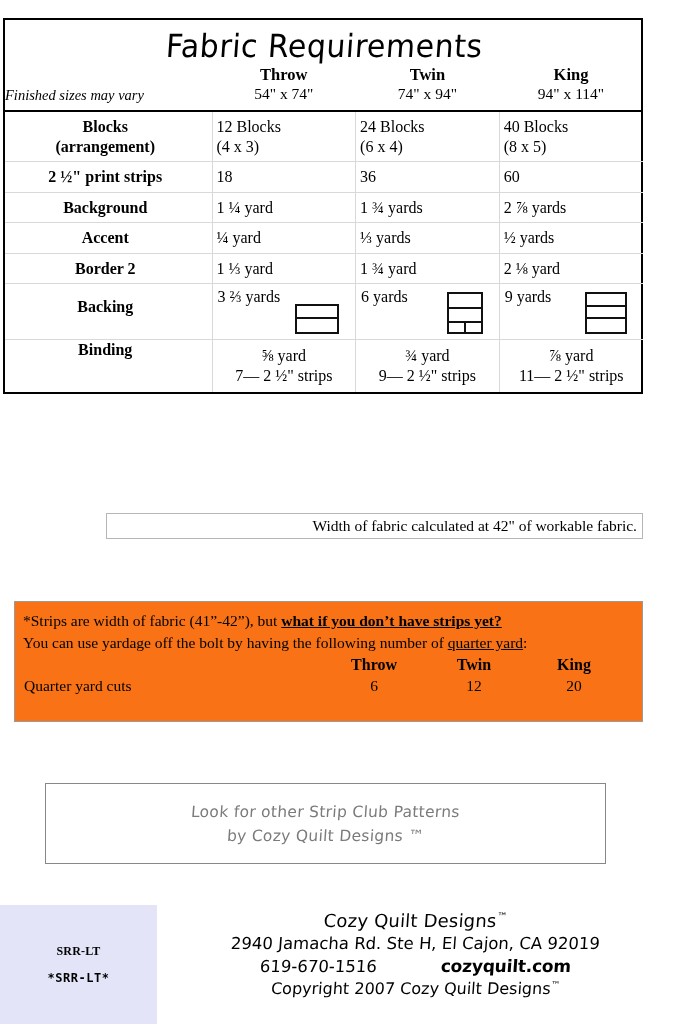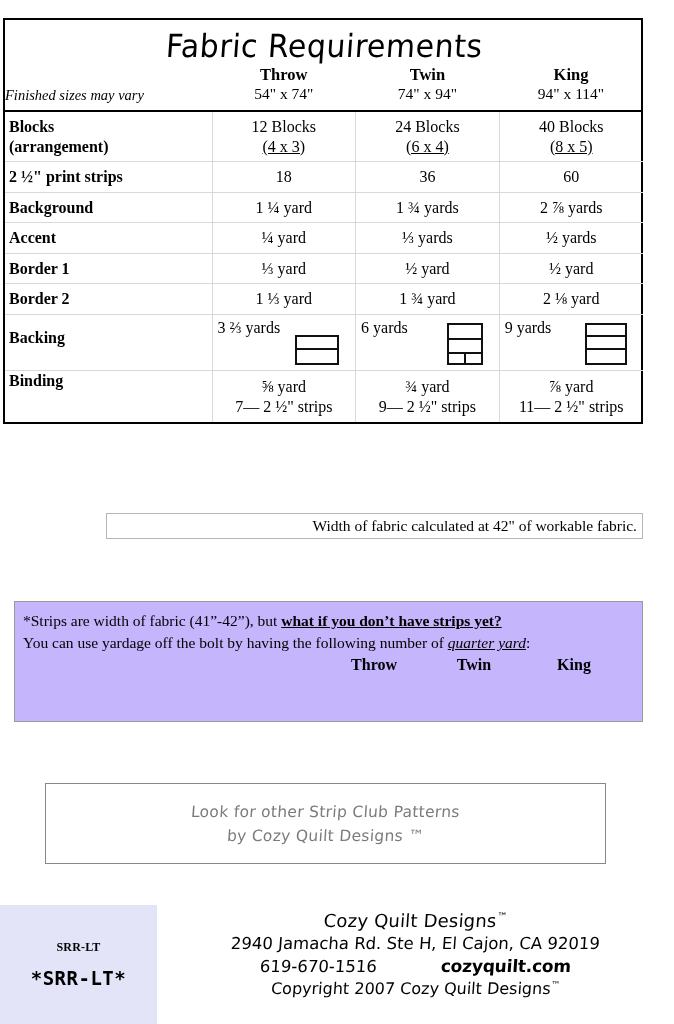--- a/index.html
+++ b/index.html
@@ -58,38 +58,38 @@
     vertical-align: bottom;
     border: none;
     line-height: 1.22;
   }
   .hdr-size .sz-name { font-weight: bold; font-size: 16.5px; display:block; }
   .hdr-size .sz-dim { display:block; }
 
   tr.head-sep > td { border-bottom: 2px solid #000; }
 
   td.rlabel {
-    text-align: left;
+    text-align: center;
     font-weight: bold;
     font-size: 16px;
     padding: 5px 10px 5px 4px;
     border-top: 1px solid #d9d9d9;
     line-height: 1.2;
     vertical-align: middle;
   }
   td.rval {
-    text-align: center;
+    text-align: left;
     font-size: 16px;
     padding: 5px 4px;
     border-top: 1px solid #d9d9d9;
     border-left: 1px solid #d9d9d9;
     line-height: 1.22;
     vertical-align: middle;
   }
-  td.rval .sub { display:block;text-decoration:underline; }
+  td.rval .sub { display:block; }
 
   
   tr.backing td.rlabel { vertical-align: top; padding-top: 13px; }
   td.backing-cell {
     border-top: 1px solid #d9d9d9;
     border-left: 1px solid #d9d9d9;
     padding: 4px 6px 6px 5px;
     height: 56px;
     vertical-align: top;
     position: relative;
@@ -141,30 +141,30 @@
     padding-right: 5px;
     font-size: 15.5px;
   }
 
   
   .strips-box {
     position: absolute;
     left: 14px; top: 601px;
     width: 629px; height: 121px;
     border: 1px solid #9a9a9a;
-    background: #c4b5fd;
+    background: #f97316;
     padding: 8px 18px 0 8px;
   }
   .strips-line {
     font-size: 15.5px;
     line-height: 1.42;
     white-space: nowrap;
   }
   .strips-line b { font-weight: bold; text-decoration: underline; }
-  .strips-line u { text-decoration: underline; font-style: italic; }
+  .strips-line u { text-decoration: underline; }
   .qy-table {
     width: 100%;
     border-collapse: collapse;
     table-layout: fixed;
     margin-top: 2px;
   }
   .qy-table col.c0 { width: 50%; }
   .qy-table col.cx { width: 16.6%; }
   .qy-table th {
     font-size: 16px; font-weight: bold; text-align: center; padding: 0 0 1px 0;
@@ -199,21 +199,21 @@
     background: #e3e4f7;
     display:flex; flex-direction:column;
     align-items:center; justify-content:center;
     gap: 12px;
   }
   .sku-code {
     font-size: 12px; font-weight: bold; letter-spacing: 0.2px;
   }
   .sku-bar {
     font-family: "DejaVu Sans Mono", monospace;
-    font-size: 19px; font-weight: bold; letter-spacing: 0.5px;
+    font-size: 12px; font-weight: bold; letter-spacing: 0.5px;
   }
 
   
   .footer {
     position: absolute;
     left: 157px; top: 905px;
     width: 517px; height: 119px;
     text-align: center;
     font-family: "DejaVu Sans", sans-serif;
     padding-top: 5px;
@@ -296,26 +296,20 @@
         <td class="rval">2 ⅞ yards</td>
       </tr>
 
       <tr>
         <td class="rlabel">Accent</td>
         <td class="rval">¼ yard</td>
         <td class="rval">⅓ yards</td>
         <td class="rval">½ yards</td>
       </tr>
 
-      <tr>
-        <td class="rlabel">Border 1</td>
-        <td class="rval">⅓ yard</td>
-        <td class="rval">½  yard</td>
-        <td class="rval">½ yard</td>
-      </tr>
 
       <tr>
         <td class="rlabel">Border 2</td>
         <td class="rval">1 ⅓ yard</td>
         <td class="rval">1 ¾ yard</td>
         <td class="rval">2 ⅛ yard</td>
       </tr>
 
       <tr class="backing">
         <td class="rlabel">Backing</td>
@@ -398,20 +392,26 @@
         <col class="cx">
         <col class="cx">
       </colgroup>
     <tbody>
       <tr>
         <th></th>
         <th>Throw</th>
         <th>Twin</th>
         <th>King</th>
       </tr>
+      <tr>
+        <td class="qlab">Quarter yard cuts</td>
+        <td class="qnum">6</td>
+        <td class="qnum">12</td>
+        <td class="qnum">20</td>
+      </tr>
     </tbody>
   </table>
 </div>
 
 <div class="promo-box">
   <div class="promo-line">Look for other Strip Club Patterns</div>
   <div class="promo-line">by Cozy Quilt Designs ™</div>
 </div>
 
 <div class="sku-box">

